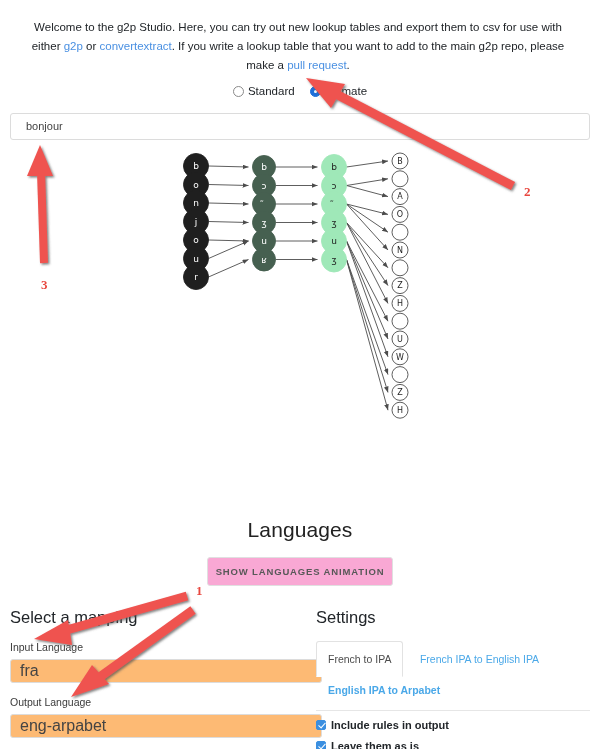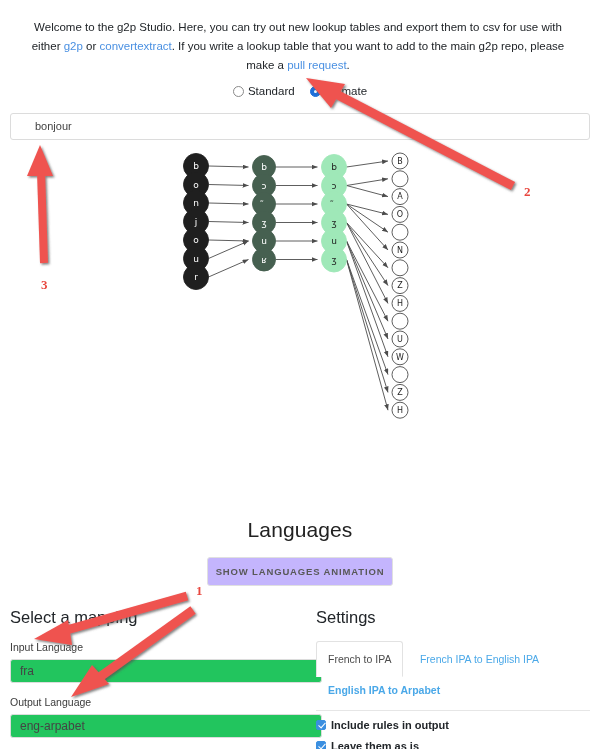--- a/index.html
+++ b/index.html
@@ -63,21 +63,21 @@
   .big-input-wrap { padding: 14px 10px 0 10px; }
   .big-input {
     width: 100%;
     height: 27px;
     border: 1px solid #dcdcdc;
     border-radius: 3px;
     background: #fff;
     font-family: "Liberation Sans", sans-serif;
     font-size: 11px;
     color: #444;
-    padding: 0 24px;
+    padding: 0 15px;
     outline: none;
   }
 
   
   .graph-area {
     position: relative;
     width: 600px;
     height: 300px;
     margin-top: 10px;
   }
@@ -90,21 +90,21 @@
     font-weight: 400;
     color: #222;
     margin: 8px;
     padding-top: 60px;
     letter-spacing: .1px;
   }
   .lang-btn-wrap { text-align: center; margin-top: 15px; }
   .lang-btn {
     display: inline-block;
     border: 1px solid #e0e0e0;
-    background: #c4b5fd;
+    background: #f9a8d4;
     border-radius: 3px;
     padding: 8px 8px;
     font-size: 9.5px;
     font-weight: bold;
     letter-spacing: 0.85px;
     color: #585858;
     font-family: "Liberation Sans", sans-serif;
     cursor: pointer;
   }
 
@@ -127,23 +127,23 @@
   .field-label {
     font-size: 10.5px;
     color: #3a3a3a;
     margin-bottom: 6px;
   }
   .sm-input {
     width: 312px;
     height: 24px;
     border: 1px solid #dcdcdc;
     border-radius: 3px;
-    background: #22c55e;
+    background: #fdba74;
     font-family: "Liberation Sans", sans-serif;
-    font-size: 12px;
+    font-size: 16px;
     color: #444;
     padding: 0 9px;
     outline: none;
     margin-bottom: 13px;
   }
 
   
   .tabs {
     margin-top: 6px;
     line-height: 20px;

